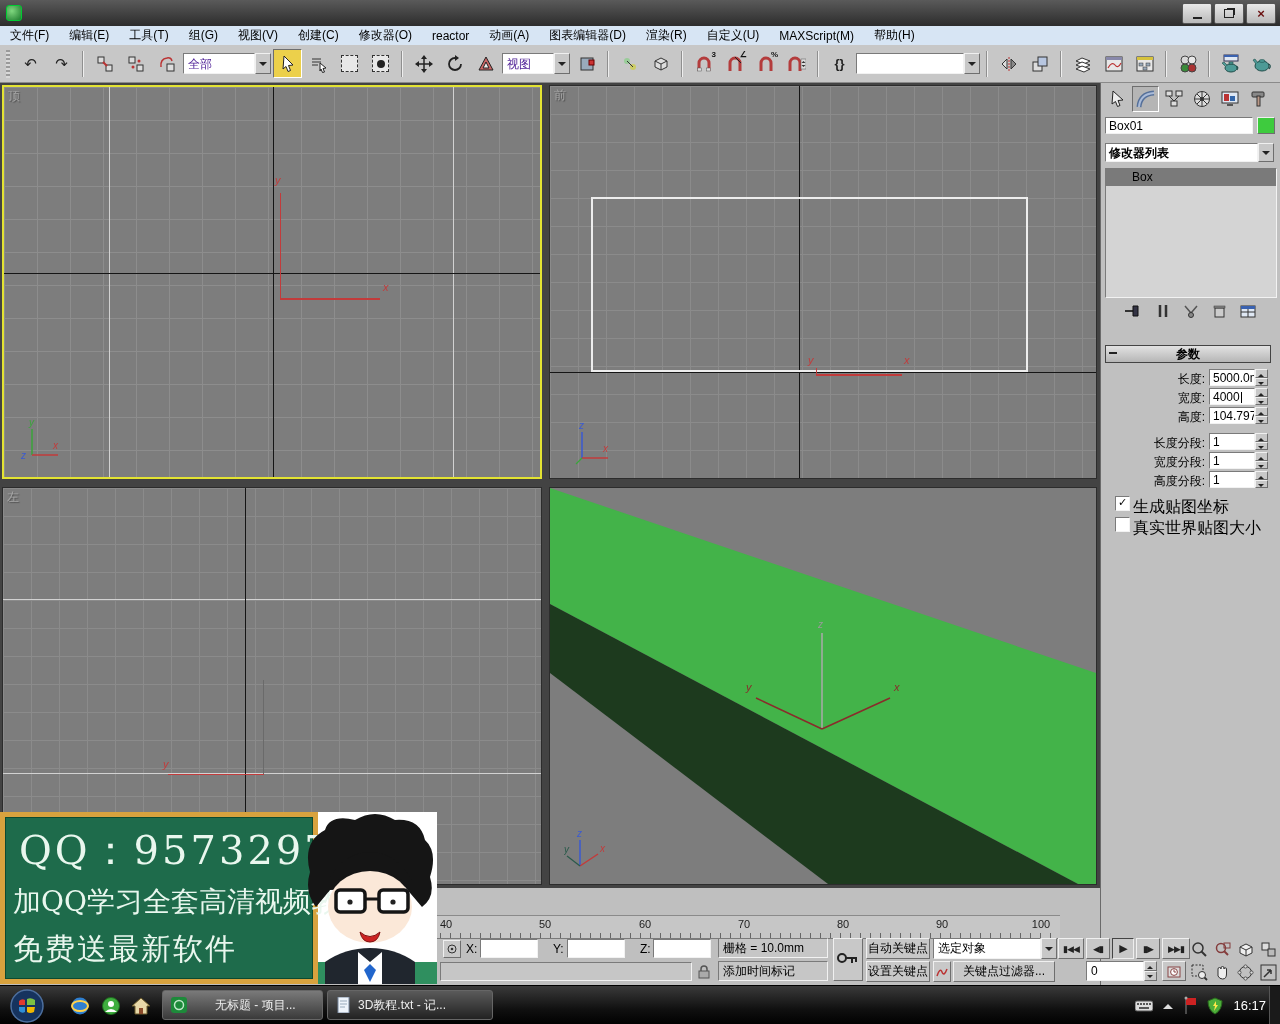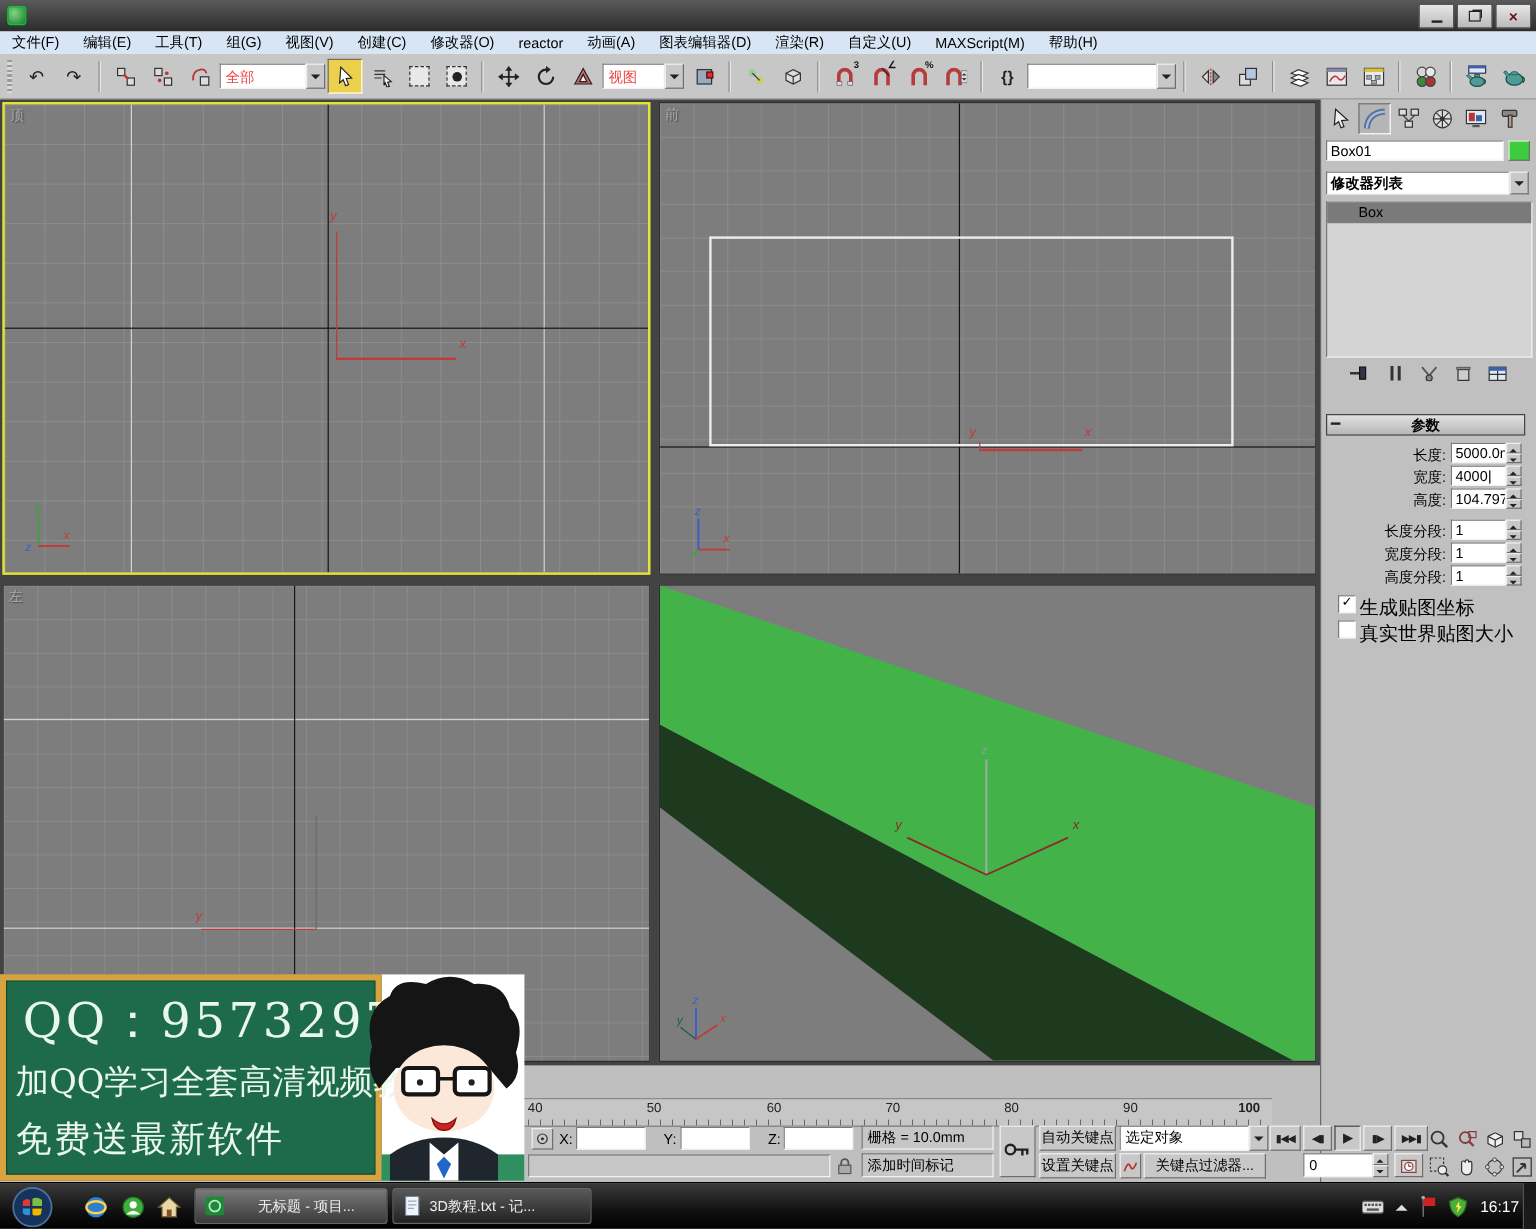--- a/index.html
+++ b/index.html
@@ -29,21 +29,21 @@
   
   #toolbar{left:0;top:45px;width:1280px;height:38px;background:#c7c7c7;border-bottom:1px solid #8a8a8a;
            display:flex;align-items:center;padding-left:6px;box-sizing:border-box;gap:2px;}
   .grip{width:4px;height:28px;background:repeating-linear-gradient(#9a9a9a 0 2px,#d8d8d8 2px 4px);margin-right:4px;}
   .tbtn{width:27px;height:27px;display:flex;align-items:center;justify-content:center;flex:0 0 auto;
         border:1px solid transparent;color:#222;font-size:15px;}
   .tbtn.active{background:#ecd04b;border:1px solid;border-color:#6e6e6e #fff #fff #6e6e6e;}
   .tsep{width:0;height:26px;border-left:1px solid #8f8f8f;border-right:1px solid #eee;margin:0 4px;flex:0 0 auto;}
   .combo{height:21px;display:flex;flex:0 0 auto;}
   .combo .cfield{background:#fff;border:1px solid;border-color:#7a7a7a #f2f2f2 #f2f2f2 #7a7a7a;
-        font-size:12px;padding:2px 4px 0 4px;box-sizing:border-box;color:#ef4444;}
+        font-size:12px;padding:2px 4px 0 4px;box-sizing:border-box;color:#4c1d95;}
   .darr{width:16px;height:21px;background:#c8c8c8;border:1px solid;border-color:#f0f0f0 #6e6e6e #6e6e6e #f0f0f0;
         display:flex;align-items:center;justify-content:center;box-sizing:border-box;}
   .darr::after{content:"";border:4px solid transparent;border-top-color:#222;margin-top:4px;}
   .badge{position:absolute;font-size:8px;font-weight:bold;color:#111;right:1px;top:0px;}
 
   
   #vp-zone{left:0;top:83px;width:1100px;height:805px;background:#434343;}
   .vp{position:absolute;overflow:hidden;background:#7d7d7d;}
   .grid33{background-image:linear-gradient(to right,#8d8d8d 1px,transparent 1px),
           linear-gradient(to bottom,#8d8d8d 1px,transparent 1px);background-size:33px 33px;}
@@ -558,21 +558,21 @@
 
 <div class="abs" id="bottom-strip">
 
   <div id="ruler">
     <span class="tick-num" style="left:446px;">40</span>
     <span class="tick-num" style="left:545px;">50</span>
     <span class="tick-num" style="left:645px;">60</span>
     <span class="tick-num" style="left:744px;">70</span>
     <span class="tick-num" style="left:843px;">80</span>
     <span class="tick-num" style="left:942px;">90</span>
-    <span class="tick-num" style="left:1041px;font-weight:bold;">100</span>
+    <span class="tick-num" style="left:1041px;">100</span>
   </div>
 
   <div class="sbtn raised" style="left:443px;top:52px;width:18px;height:18px;">
     <svg width="12" height="12">
         <circle cx="6" cy="6" r="4" fill="none" stroke="#333"></circle>
         <circle cx="6" cy="6" r="1.3" fill="#333"></circle>
       </svg>
   </div>
   <span class="flabel" style="left:466px;top:54px;">X:</span>
   <div class="sbox sunken" style="left:480px;top:51px;width:58px;height:19px;"></div>

